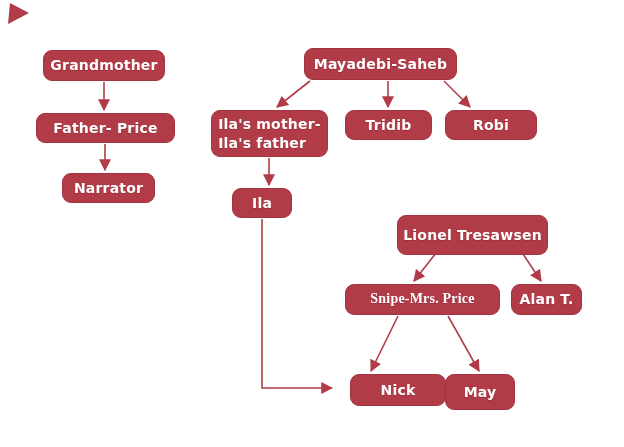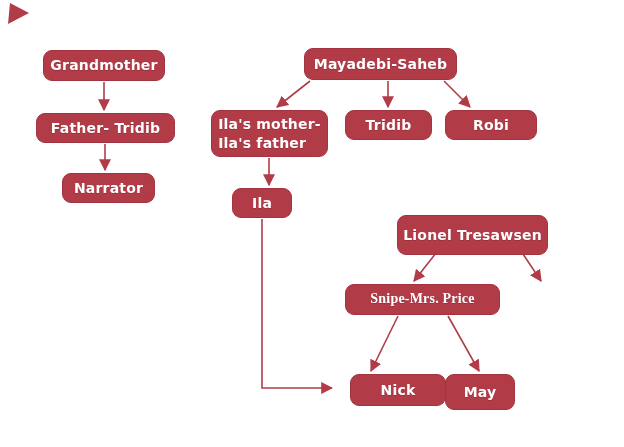--- a/index.html
+++ b/index.html
@@ -77,37 +77,38 @@
       <path d="M262,219 L262,388 L332,388" marker-end="url(#ah)"></path>
       <path d="M440,248 L414,281" marker-end="url(#ah)"></path>
       <path d="M519,248 L541,281" marker-end="url(#ah)"></path>
       <path d="M398,316 L371,371" marker-end="url(#ah)"></path>
       <path d="M448,316 L479,371" marker-end="url(#ah)"></path>
     </g>
   </svg>
 
   <div class="node n-grandmother">Grandmother</div>
 
-  <div class="node n-father-mother">Father- Tridib</div>
+  <div class="node n-father-mother">Father- Price</div>
 
   <div class="node n-narrator">Narrator</div>
 
   <div class="node n-mayadebi-saheb">Mayadebi-Saheb</div>
 
   <div class="node n-ilas-parents">Ila's mother-
 Ila's father</div>
 
   <div class="node n-robi">Robi</div>
 
   <div class="node n-tridib">Tridib</div>
 
   <div class="node n-ila">Ila</div>
 
   <div class="node n-lionel-tresawsen">Lionel Tresawsen</div>
 
   <div class="node n-snipe-mrs-price">Snipe-Mrs. Price</div>
 
+  <div class="node n-alan-t">Alan T.</div>
 
   <div class="node n-nick">Nick</div>
 
   <div class="node n-may">May</div>
 
 </div>
 
 </body></html>

